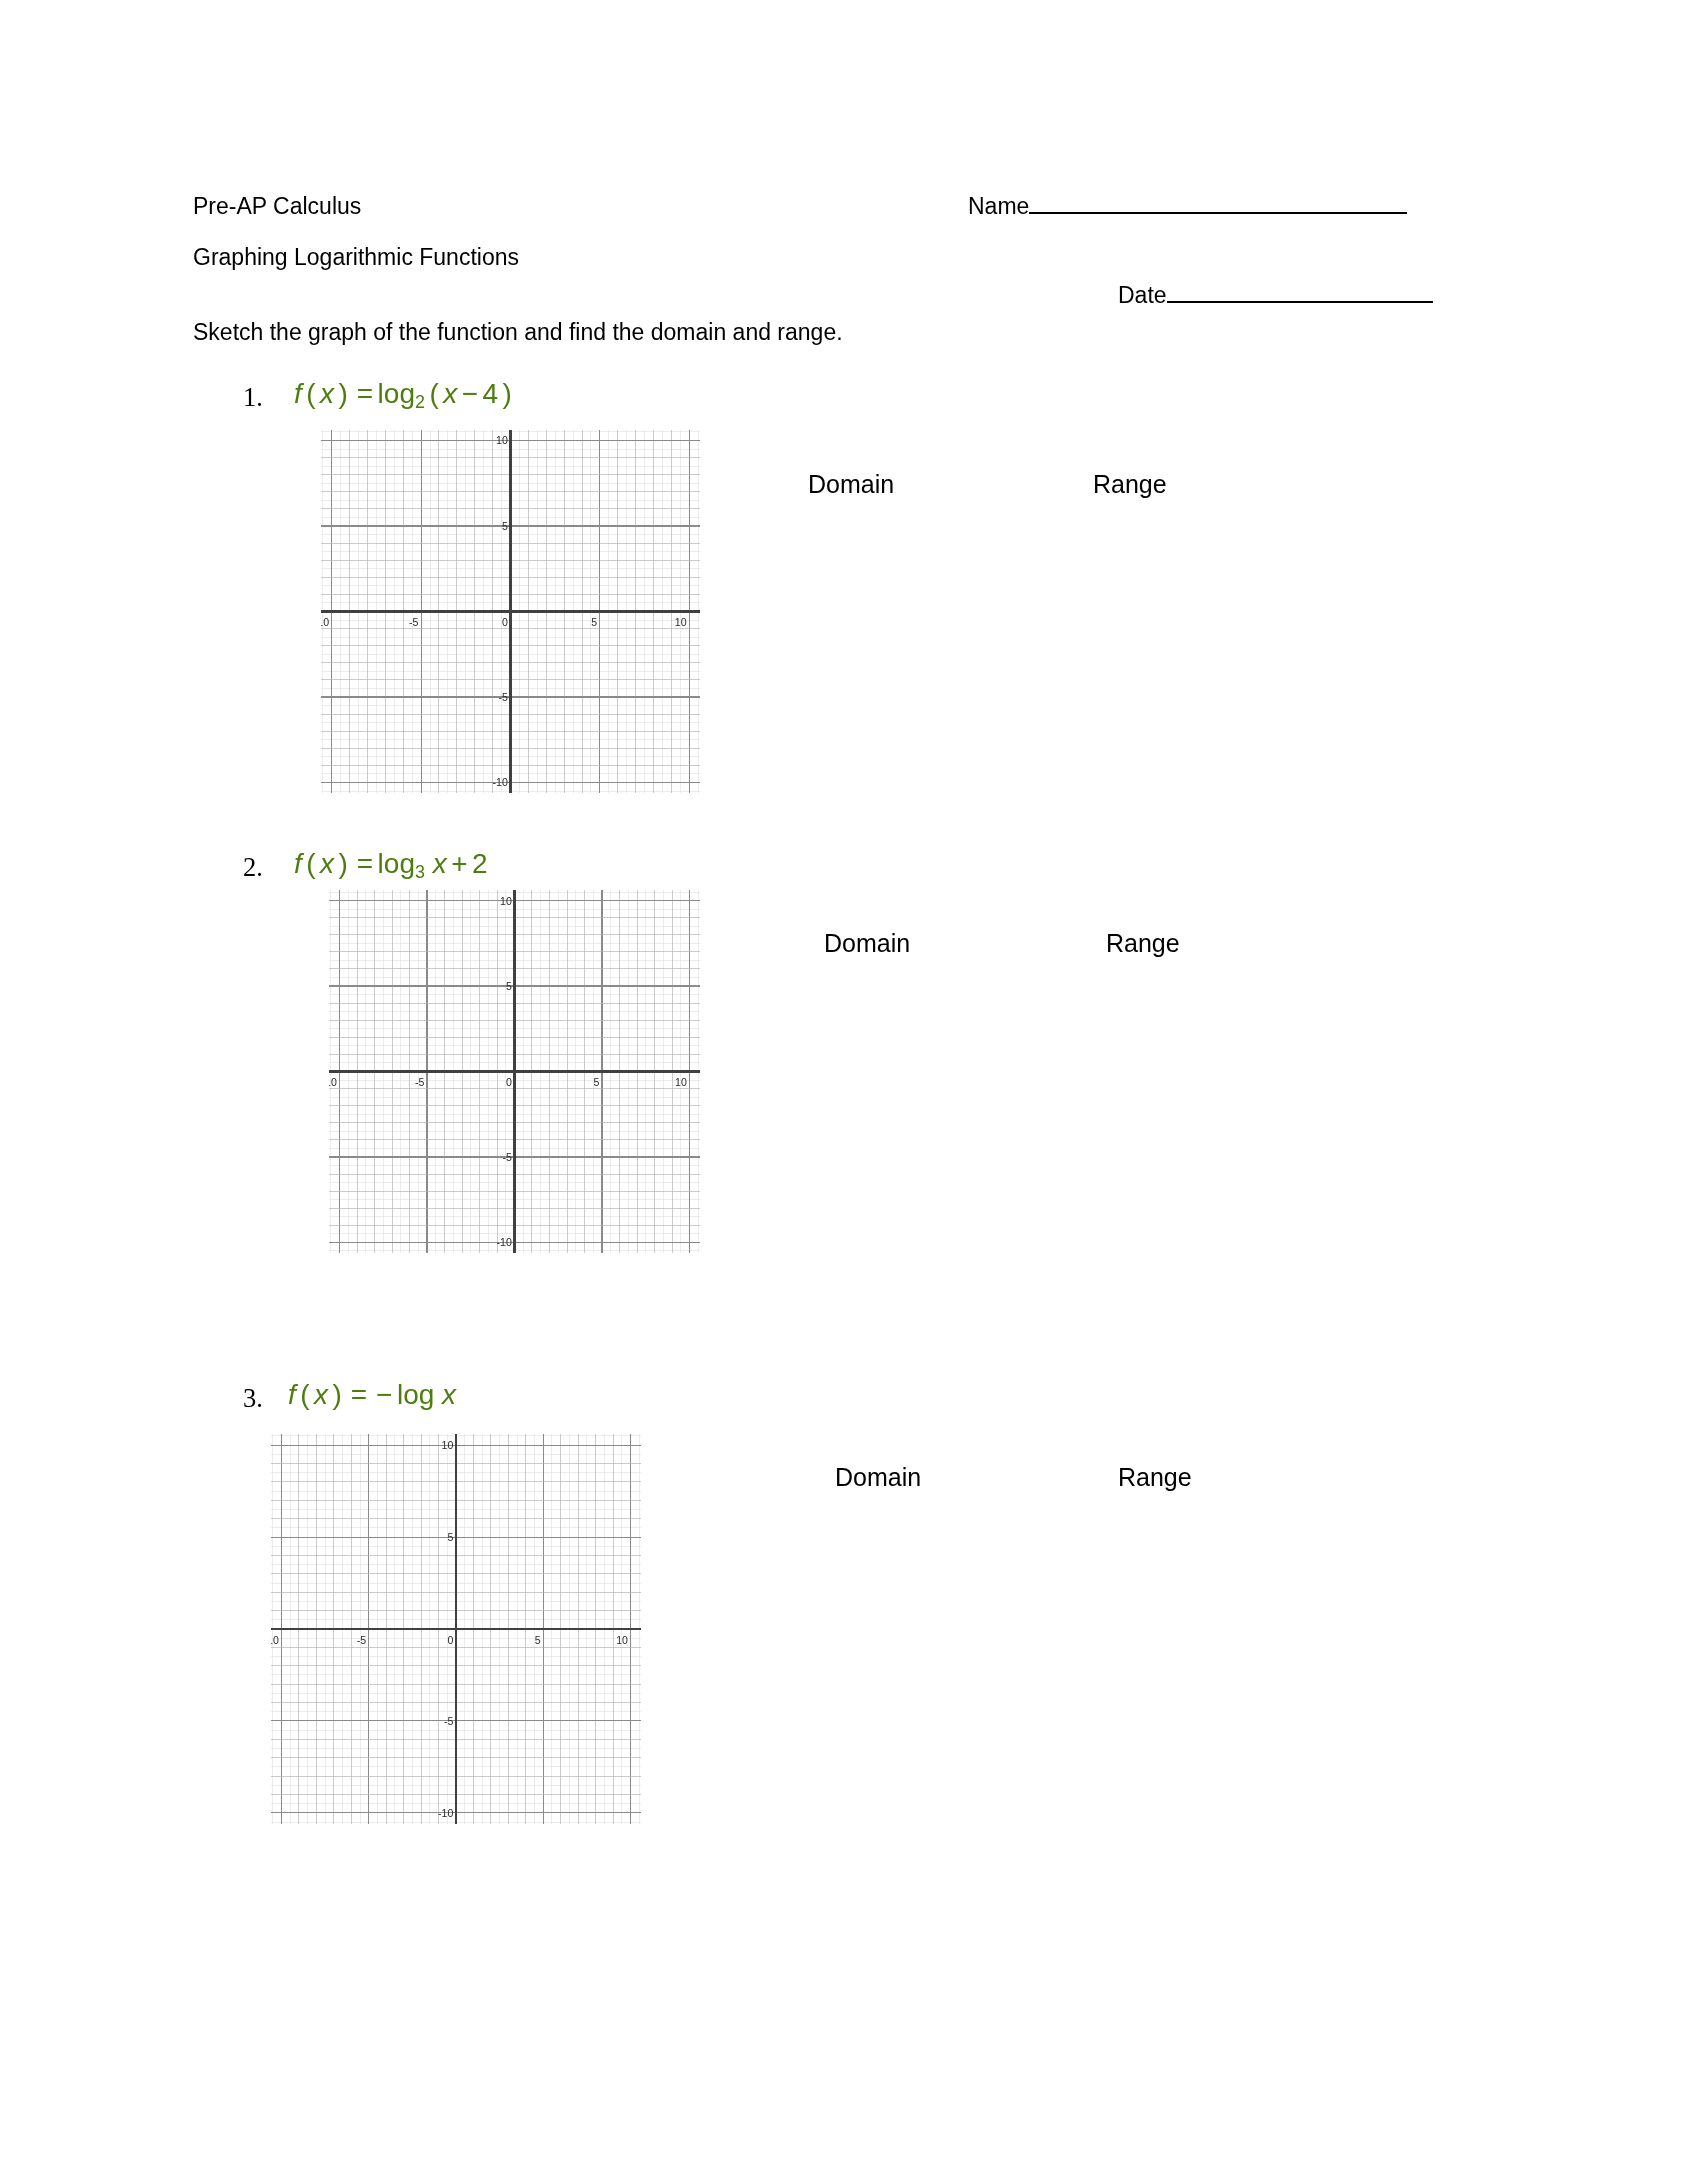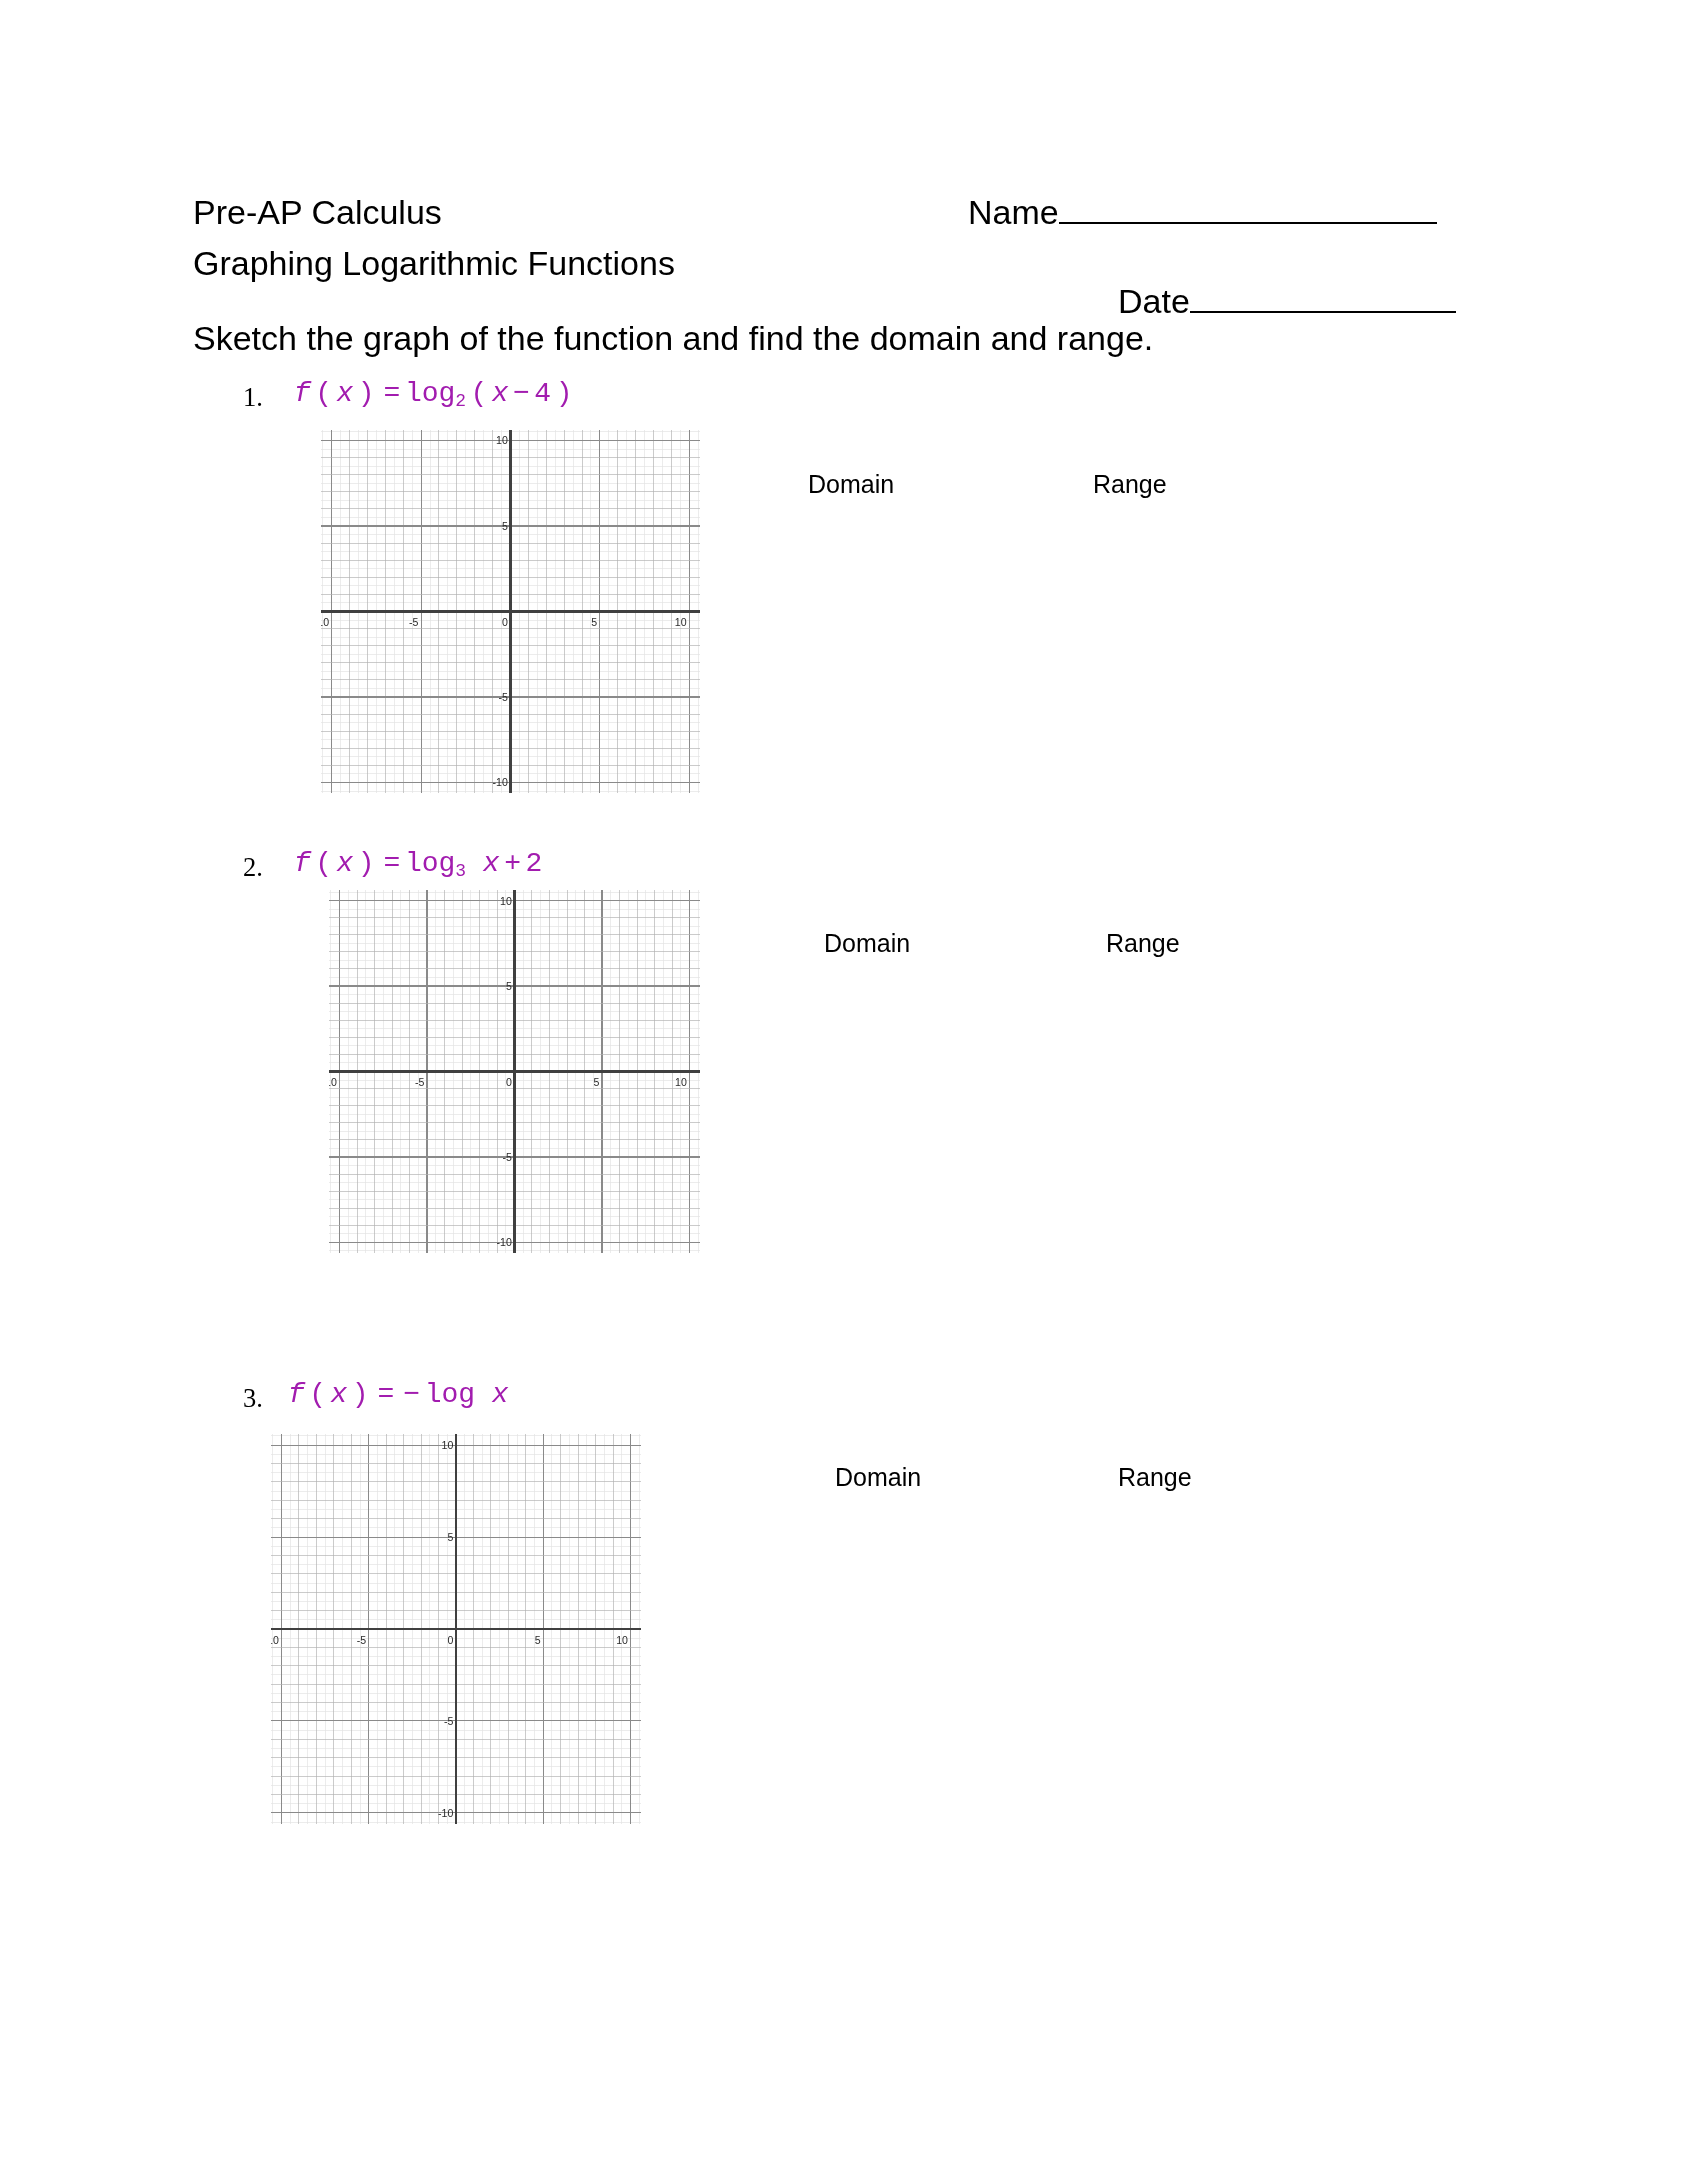--- a/index.html
+++ b/index.html
@@ -8,32 +8,32 @@
     background:#ffffff;
     font-family:"Liberation Sans", sans-serif;
     -webkit-font-smoothing:antialiased;
     position:relative;
     overflow:hidden;
   }
   .page{position:absolute;left:0;top:0;width:1687px;height:2183px;}
 
   
   .hdr-row{position:absolute;display:flex;align-items:baseline;}
-  .txt{font-size:34px;color:#000;line-height:1.0;white-space:nowrap;}
+  .txt{font-size:23px;color:#000;line-height:1.0;white-space:nowrap;}
   .rule{display:inline-block;border-bottom:2px solid #000;height:0.7px;vertical-align:1.3px;}
 
   #course{left:193px;top:195px;}
   #subject{left:193px;top:246px;}
   #name-row{left:968px;top:195px;}
   #date-row{left:1118px;top:256px;margin-top:28px;}
   #instruction{left:193px;top:321px;justify-content:flex-end;}
 
   
   .prob-num{position:absolute;font-family:"Liberation Serif", serif;font-size:26.5px;color:#000;white-space:nowrap;}
-  .eqn{position:absolute;font-family:Liberation Mono, monospace;font-size:28px;color:#a21caf;white-space:nowrap;font-style:normal;}
+  .eqn{position:absolute;font-family:Liberation Sans, sans-serif;font-size:28px;color:#4d7c0f;white-space:nowrap;font-style:normal;}
   .eqn i{font-style:italic;}
   .eqn sub{font-size:0.64em;vertical-align:-0.30em;font-style:normal;}
   .eqn .op{font-style:normal;padding:0 .16em;}
   .eqn .fn{font-style:normal;}
 
   .dr-label{position:absolute;font-size:25px;color:#000;white-space:nowrap;margin-top:44px;}
 
   
   .graph{position:absolute;background:#ffffff;}
   .graph svg{display:block;}

